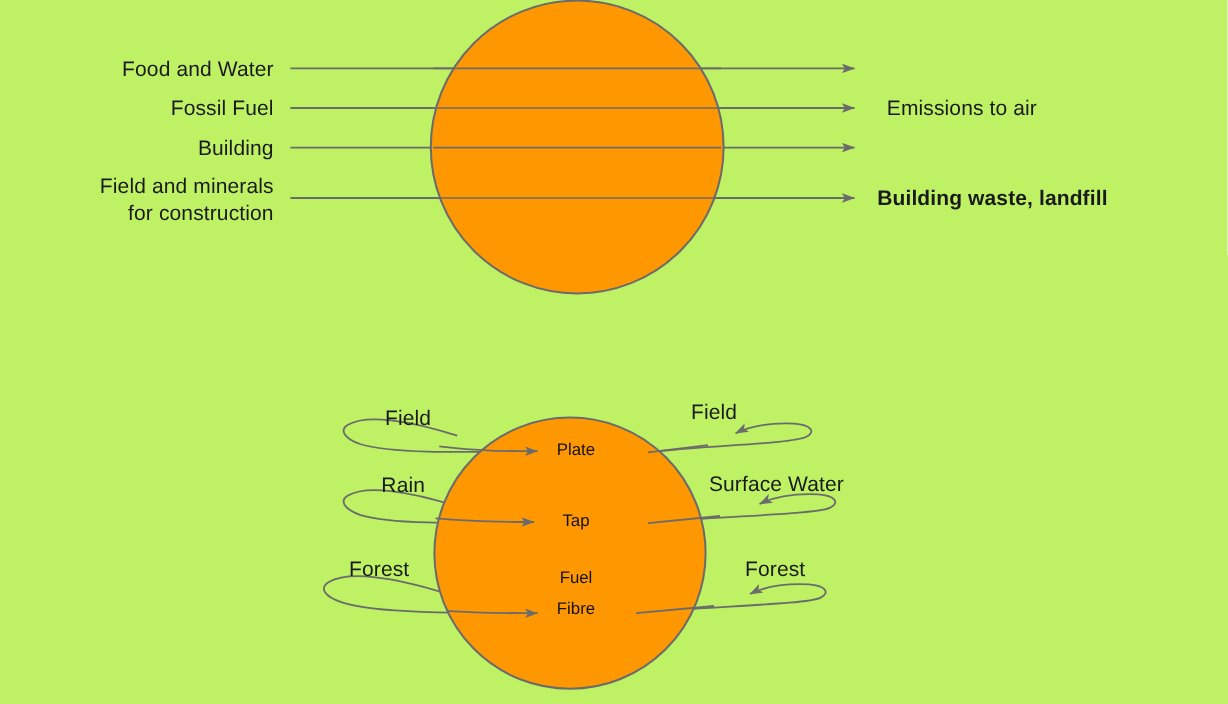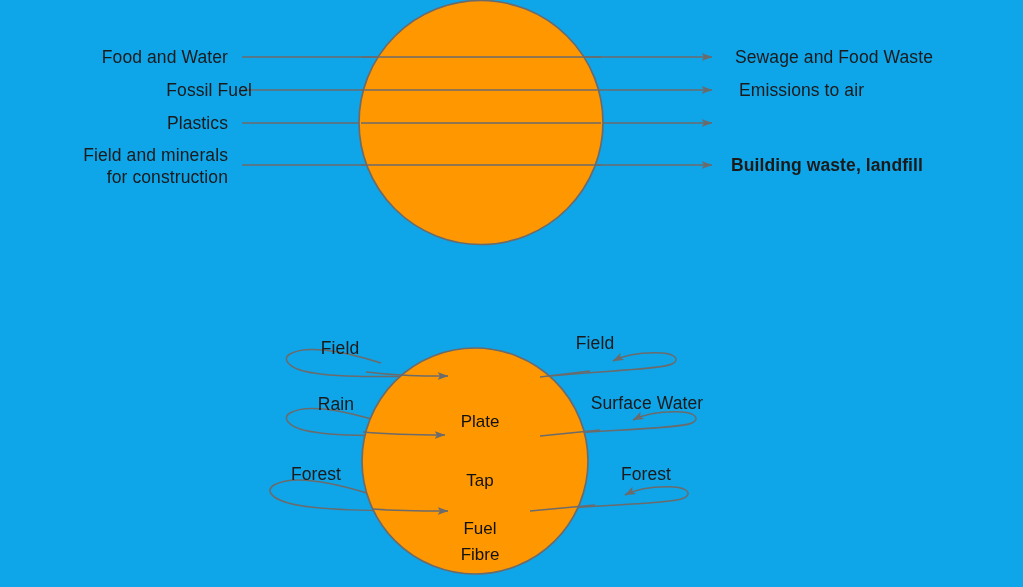--- a/index.html
+++ b/index.html
@@ -12,21 +12,21 @@
     width: 1023px;
     height: 587px;
     font-family: "Liberation Sans", sans-serif;
     position: relative;
     overflow: hidden;
   }
   #stage {
     position: relative;
     width: 1023px;
     height: 587px;
-    background: #0ea5e9;
+    background: #bef264;
   }
   svg.layer {
     position: absolute;
     left: 0;
     top: 0;
     width: 1023px;
     height: 587px;
     overflow: visible;
   }
   .lbl {
@@ -43,26 +43,25 @@
   }
   .lbl-left-align {
     text-align: left;
   }
   .lbl-center {
     text-align: center;
   }
   .inner-lbl {
     position: absolute;
     font-family: "Liberation Sans", sans-serif;
-    font-size: 17px;
+    font-size: 14px;
     color: #111111;
     text-align: center;
     white-space: pre;
     line-height: 1.48;
-    margin-top: 45px;
   }
 </style>
 </head>
 <body>
 
 <div id="stage">
 
   <svg class="layer" viewBox="0 0 1023 587">
     <defs>
       <marker id="arrowR" markerWidth="11" markerHeight="8" refX="10.5" refY="4" orient="auto" markerUnits="userSpaceOnUse">
@@ -117,28 +116,27 @@
       <g stroke="#6b6b6b" stroke-width="1.5" fill="none">
         <line x1="540" y1="377" x2="590" y2="371"></line>
         <line x1="540" y1="436" x2="600" y2="430"></line>
         <line x1="530" y1="511" x2="595" y2="505"></line>
       </g>
     </g>
   </svg>
 
   <div class="lbl lbl-right-align" style="left:0px; top:46px; width:228px;">Food and Water</div>
 
-  <div class="lbl lbl-right-align" style="left:0px; top:79px; width:228px;padding-left:24px;">Fossil Fuel</div>
+  <div class="lbl lbl-right-align" style="left:0px; top:79px; width:228px;">Fossil Fuel</div>
 
-  <div class="lbl lbl-right-align" style="left:0px; top:112px; width:228px;">Plastics</div>
+  <div class="lbl lbl-right-align" style="left:0px; top:112px; width:228px;">Building</div>
 
   <div class="lbl lbl-right-align" style="left:0px; top:144px; width:228px;">Field and minerals
 for construction</div>
 
-  <div class="lbl lbl-left-align" style="left:735px; top:46px; width:285px;">Sewage and Food Waste</div>
 
   <div class="lbl lbl-left-align" style="left:739px; top:79px; width:285px;">Emissions to air</div>
 
 
   <div class="lbl lbl-left-align" style="left:731px; top:154px; width:290px;font-weight:bold;">Building waste, landfill</div>
 
   <div class="lbl lbl-center" style="left:300px; top:337px; width:80px;">Field</div>
 
   <div class="lbl lbl-center" style="left:296px; top:393px; width:80px;">Rain</div>
 

